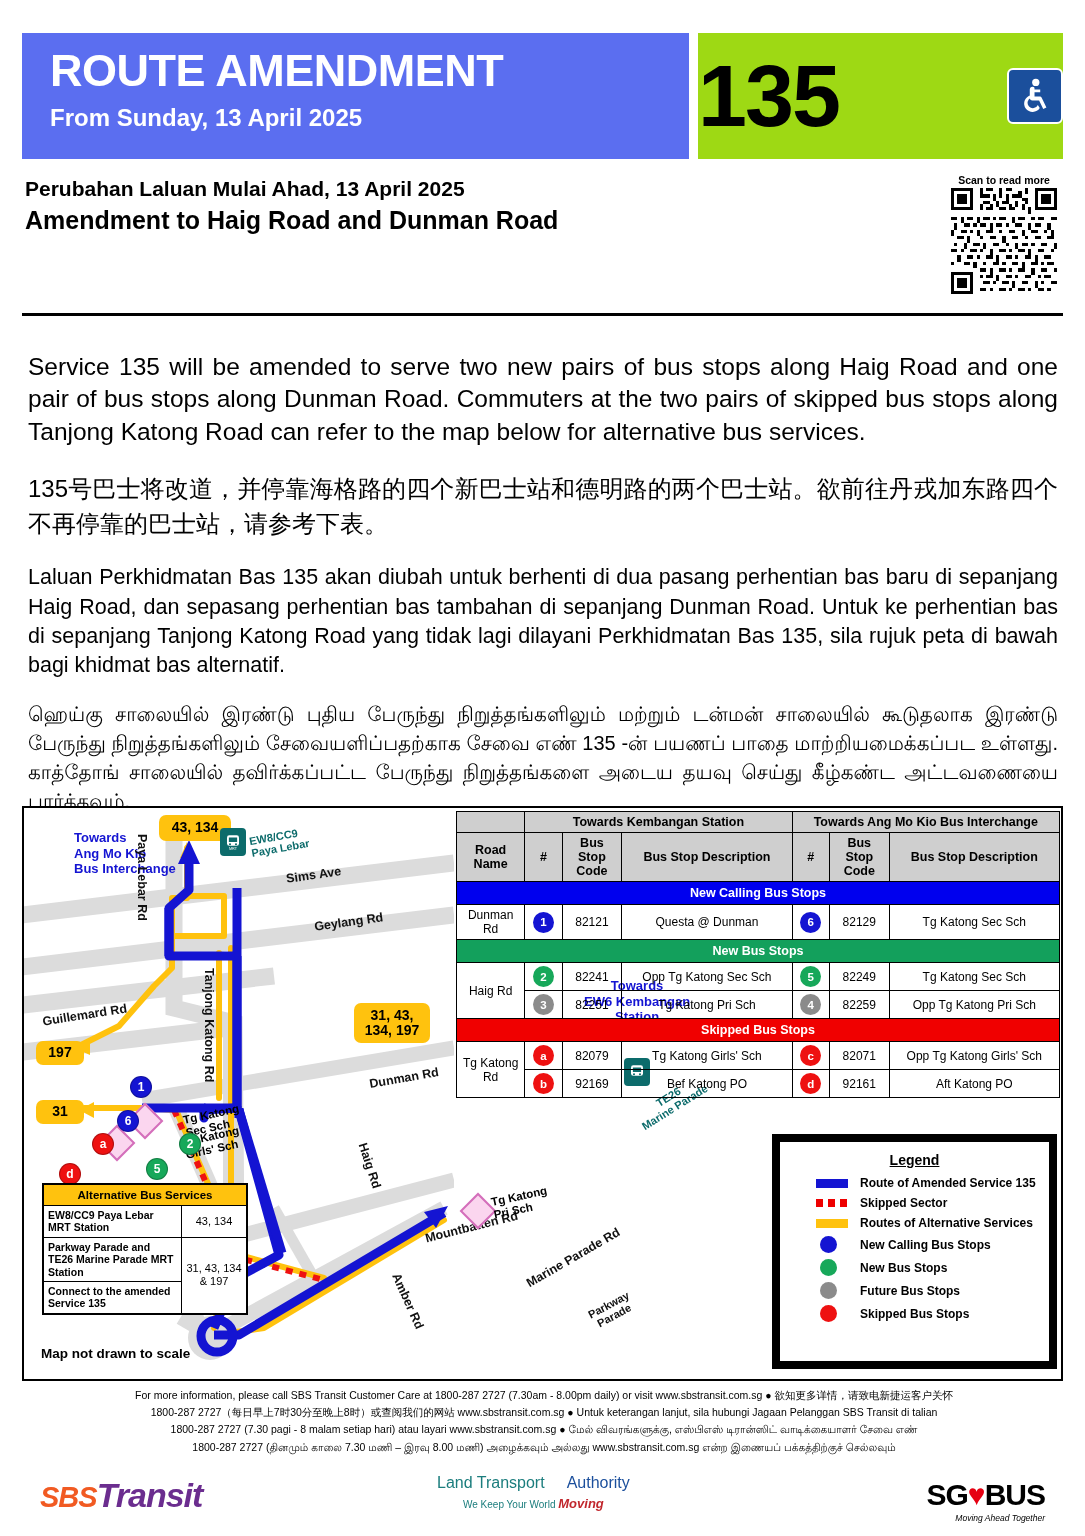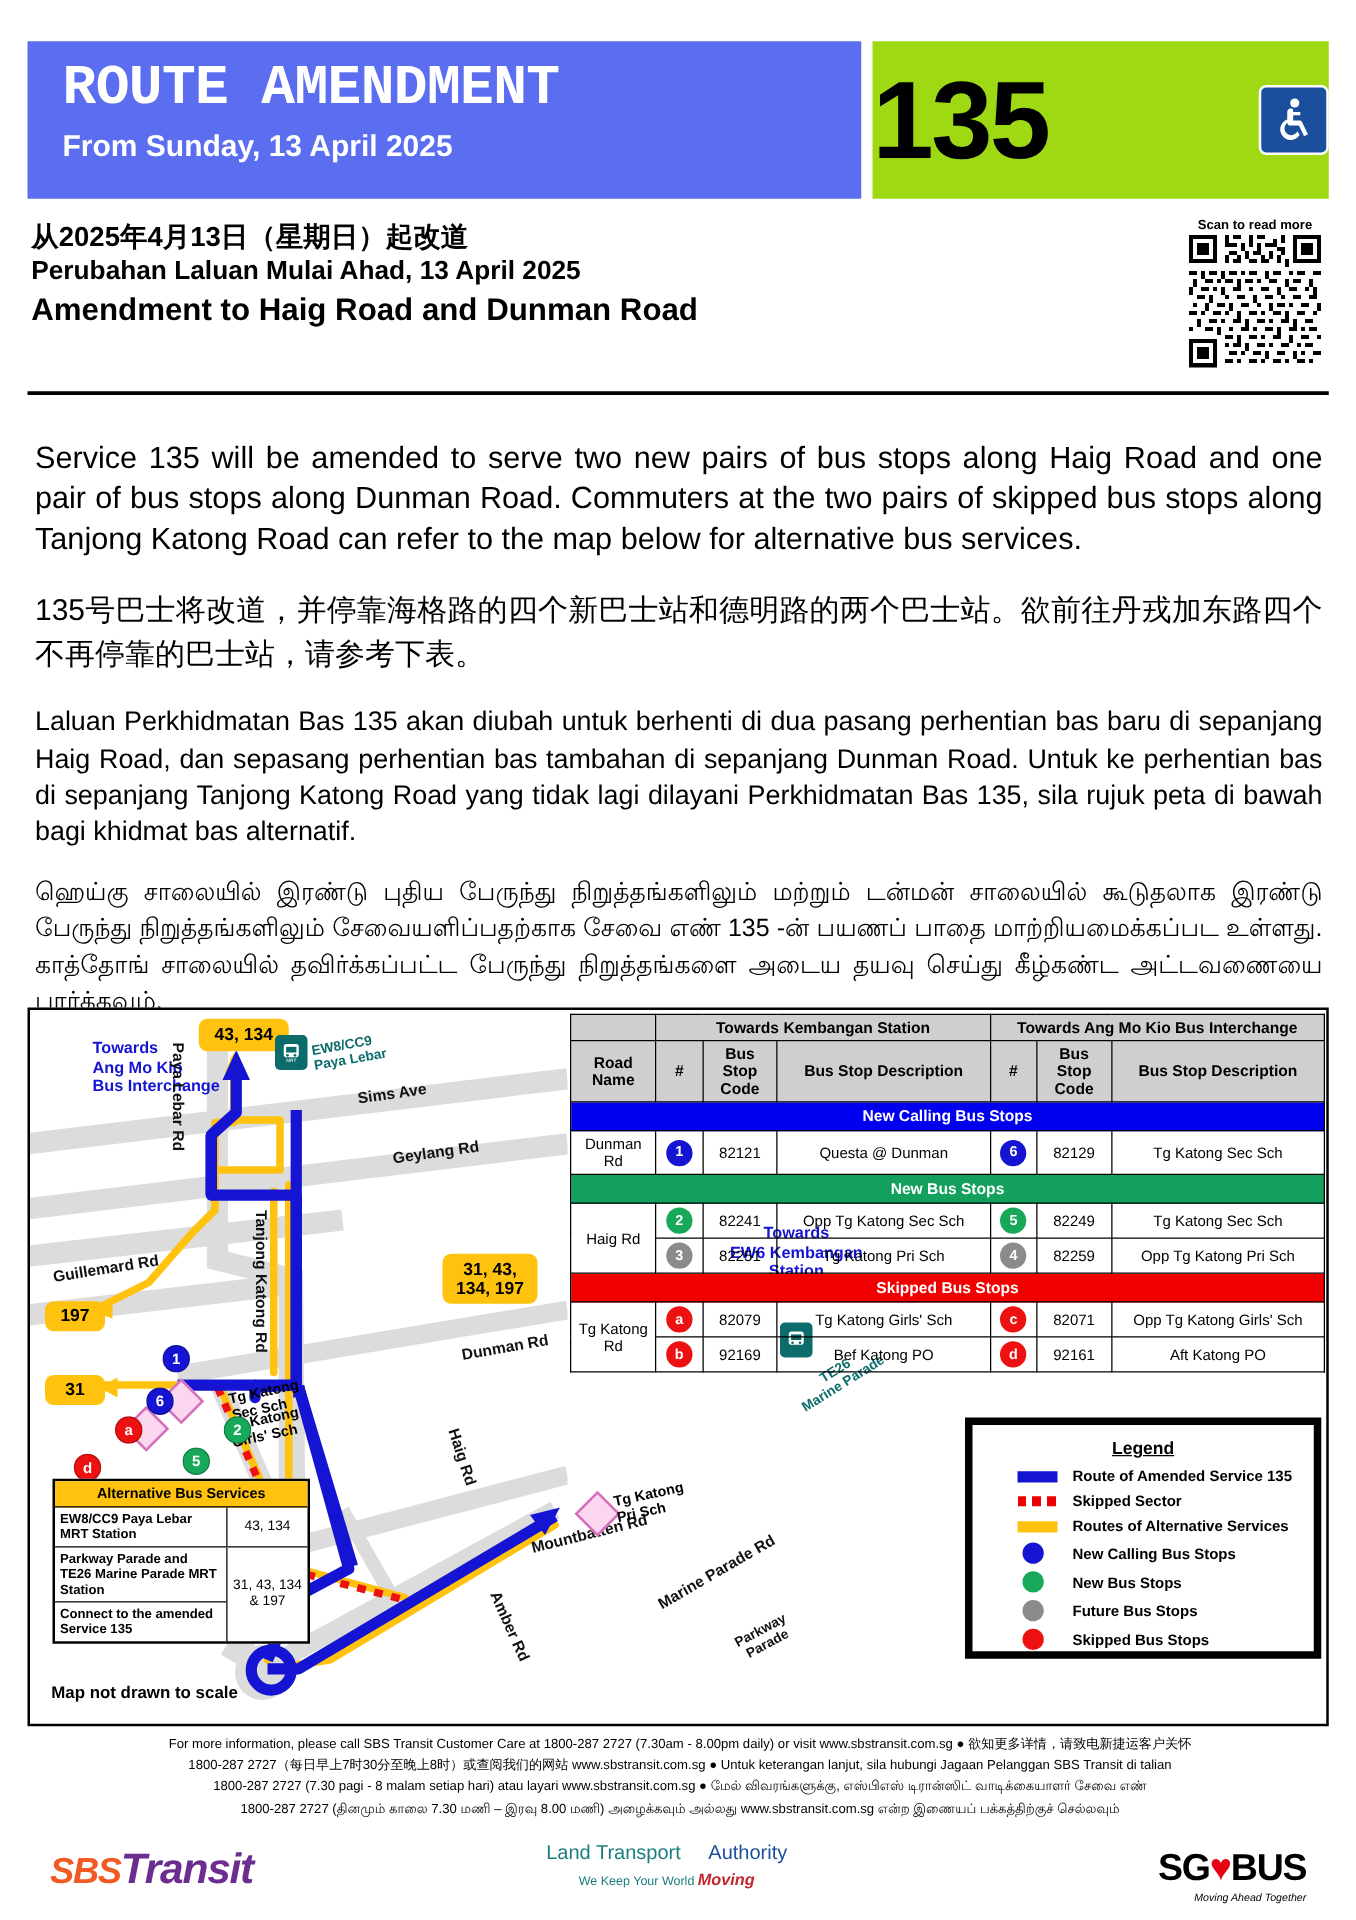--- a/index.html
+++ b/index.html
@@ -2,21 +2,21 @@
 <html><head>
 <meta charset="utf-8">
 <style>
   html,body{margin:0;padding:0;background:#fff;}
   body{width:1085px;height:1536px;font-family:"Liberation Sans",sans-serif;color:#000;position:relative;overflow:hidden;}
   .page{position:relative;width:1085px;height:1536px;}
 
   
   .banner{position:absolute;left:22px;top:33px;width:1041px;height:126px;display:flex;}
   .banner-blue{width:667px;background:#5b6ef0;color:#fff;padding:6px 0 0 28px;box-sizing:border-box;}
-  .banner-title{font-size:45px;font-weight:bold;letter-spacing:-0.5px;line-height:1.05;margin-top:8px;font-family:Liberation Mono, monospace;}
+  .banner-title{font-size:45px;font-weight:bold;letter-spacing:-0.5px;line-height:1.05;margin-top:8px;}
   .banner-sub{font-size:24px;font-weight:bold;margin-top:10px;}
   .banner-green{flex:1;margin-left:9px;background:#9ed914;display:flex;align-items:center;justify-content:space-between;gap:18px;}
   .route-no{font-size:88px;font-weight:bold;line-height:1;letter-spacing:-2px;}
   .wheelchair{width:52px;height:52px;background:#1b4f9c;border:2px solid #fff;border-radius:6px;display:flex;align-items:center;justify-content:center;}
   .wheelchair svg{width:38px;height:38px;}
 
   
   .titles{position:absolute;left:25px;top:176px;width:700px;}
   .t-cn{font-size:22px;font-weight:bold;line-height:1.25;}
   .t-ms{font-size:21px;font-weight:bold;line-height:1.25;}
@@ -80,21 +80,21 @@
   .bar-green{background:#13a05c;}
   .bar-red{background:#f00000;}
   .cellnum{width:34px;}
   .cellcode{width:58px;}
   .celldesc{width:180px;}
   .cellroad{width:66px;font-size:12px;}
   .pill{width:21px;height:21px;border-radius:50%;display:inline-flex;align-items:center;justify-content:center;
         color:#fff;font-weight:bold;font-size:11.5px;}
 
   
-  .legend{position:absolute;left:748px;top:326px;width:285px;height:193px;border:6px solid #000000;background:#fff;box-sizing:border-box;padding:8px 0 0 0;}
+  .legend{position:absolute;left:748px;top:326px;width:285px;height:235px;border:8px solid #000000;background:#fff;box-sizing:border-box;padding:8px 0 0 0;}
   .legend h4{margin:2px 0 8px 0;text-align:center;font-size:14px;text-decoration:underline;}
   .lgrow{display:flex;align-items:center;margin:0 0 6px 0;padding-left:36px;}
   .lgsym{width:44px;display:flex;align-items:center;justify-content:flex-start;}
   .lgtxt{font-size:12px;font-weight:bold;}
   .sw-line{width:32px;height:9px;background:#1414d2;}
   .sw-dash{width:32px;height:8px;background:repeating-linear-gradient(90deg,#e00 0 7px,transparent 7px 12px);}
   .sw-yellow{width:32px;height:9px;background:#ffc20e;}
   .sw-dot{width:17px;height:17px;border-radius:50%;margin-left:4px;}
 
   
@@ -130,21 +130,20 @@
         <svg viewBox="0 0 24 24" fill="#fff" aria-hidden="true">
           <circle cx="12.5" cy="3.4" r="2.3"></circle>
           <path d="M10.4 6.2c-1 0-1.7.8-1.7 1.8v5.2c0 .9.7 1.6 1.6 1.6h4.3l2.6 5.4 2-1-2.9-6c-.3-.6-.8-.9-1.5-.9h-3.1V9.6h3.6V7.9h-3.6c0-1 .1-1.7-1.3-1.7z"></path>
           <path d="M9.3 11.6A5.3 5.3 0 1 0 15 19.5l-1.2-1.8a3.4 3.4 0 1 1-4.3-4.6z"></path>
         </svg>
       </div>
     </div>
   </div>
 
   <div class="titles">
-    <div class="t-cn">从2025年4月13日（星期日）起改道</div>
     <div class="t-ms">Perubahan Laluan Mulai Ahad, 13 April 2025</div>
     <div class="t-en">Amendment to Haig Road and Dunman Road</div>
   </div>
 
   <div class="qrwrap">
     <div class="qr-cap">Scan to read more</div>
     <svg class="qr" viewBox="0 0 33 33" shape-rendering="crispEdges">
       <rect width="33" height="33" fill="#fff"></rect>
       <g fill="#000">
         <rect x="0" y="0" width="7" height="7"></rect>

